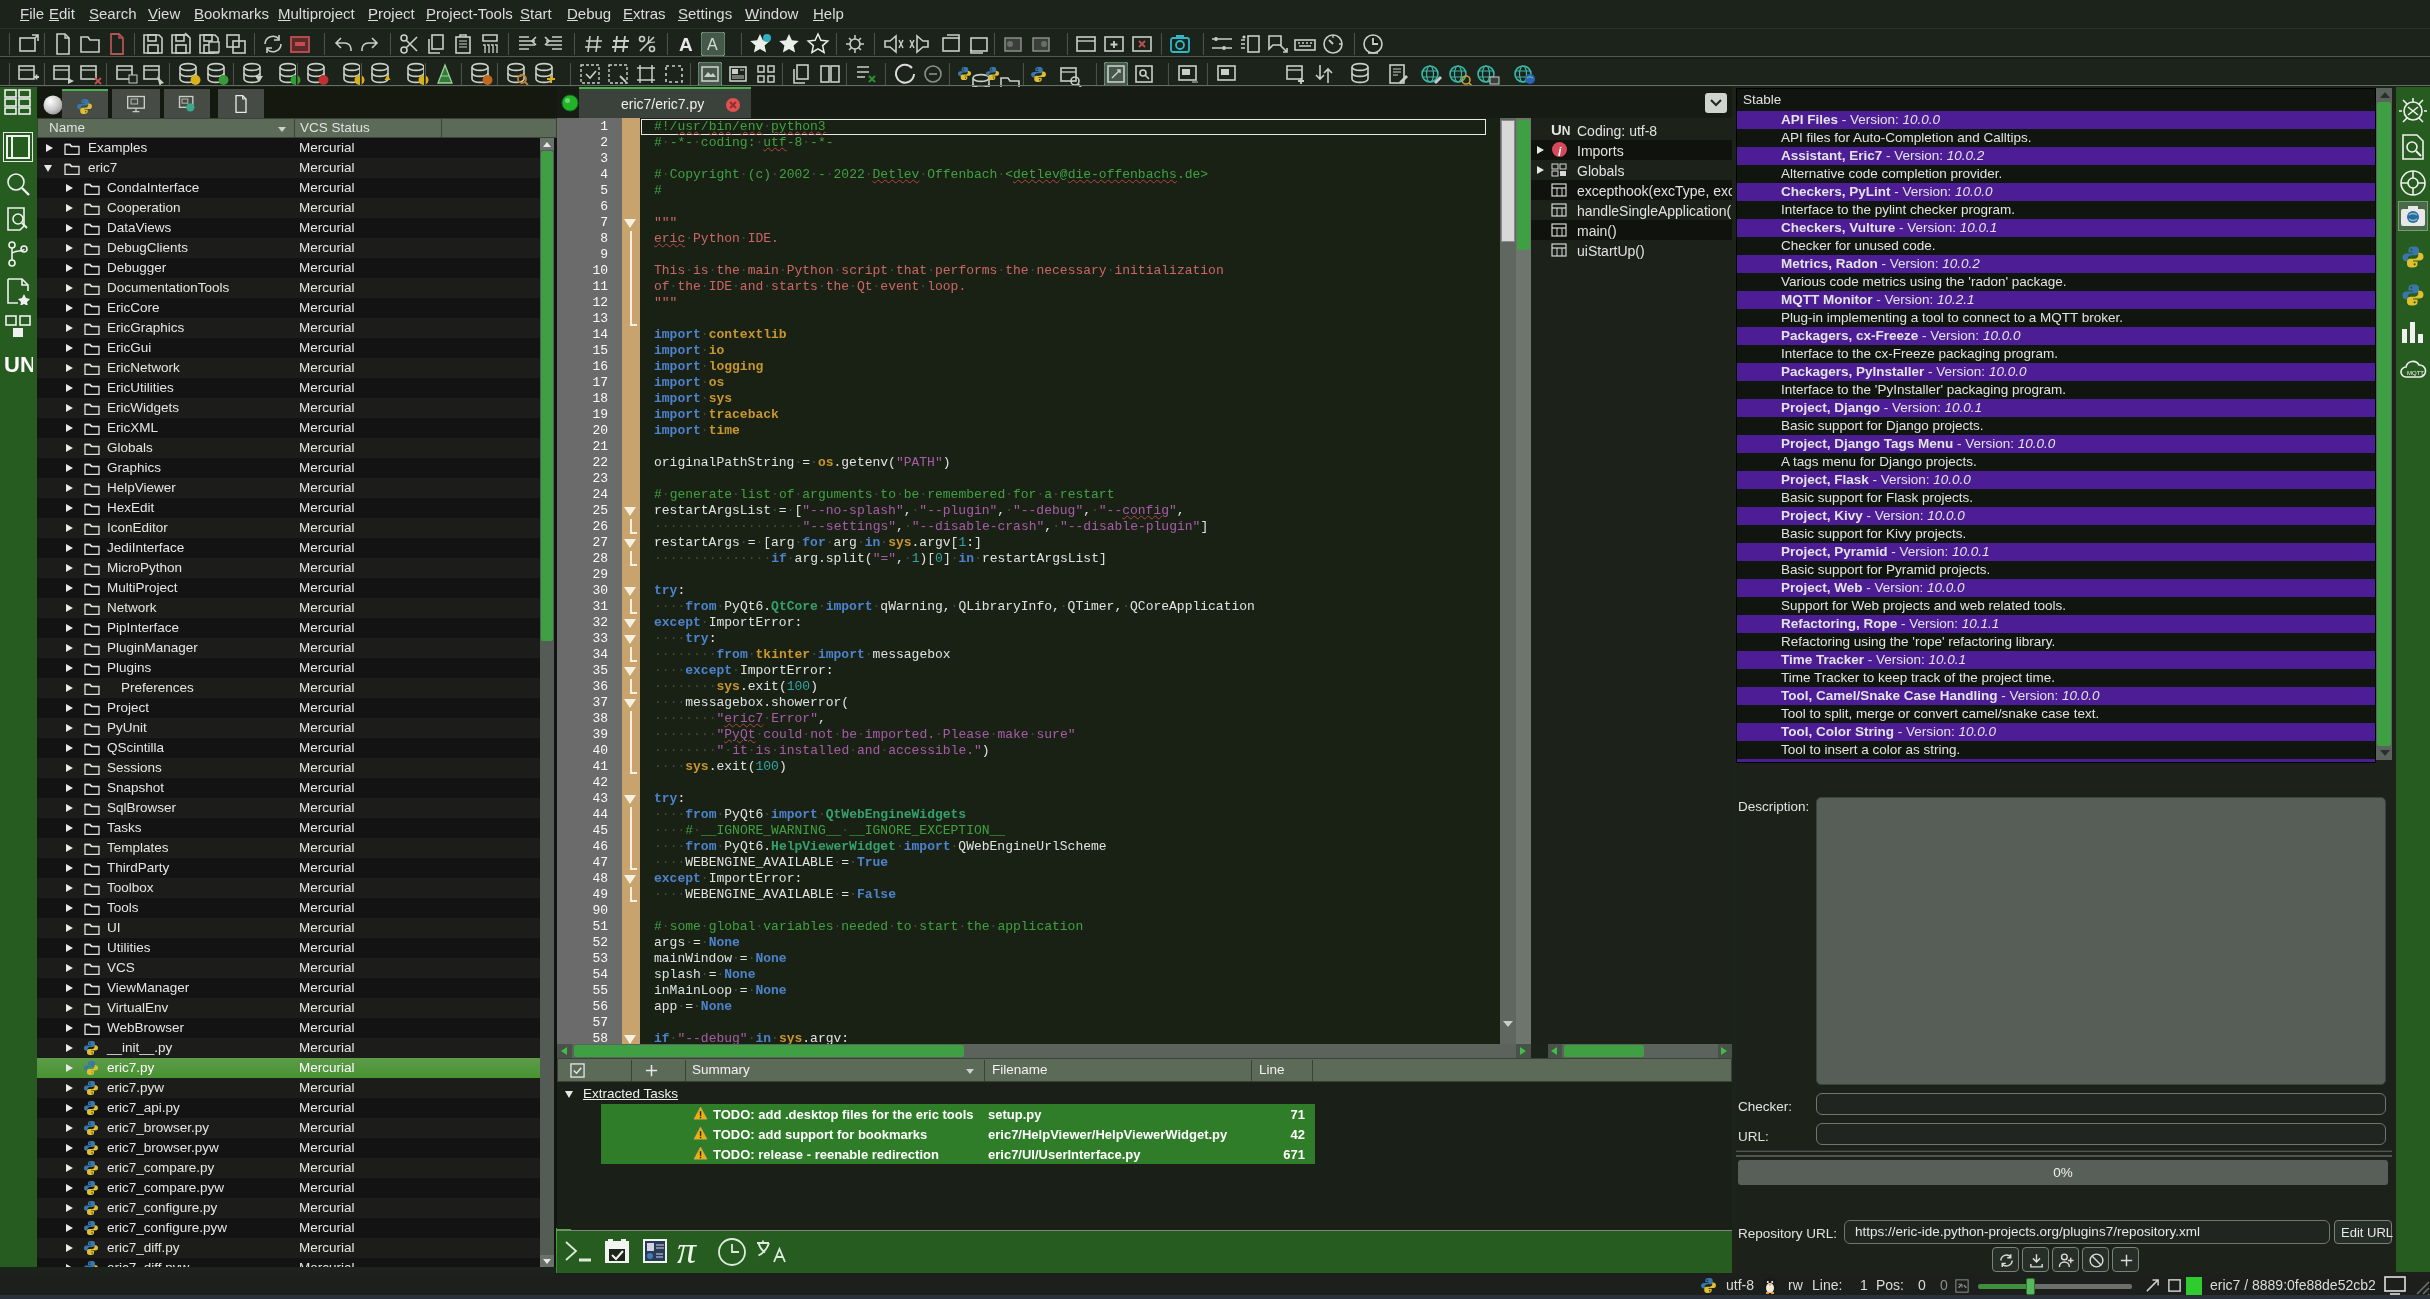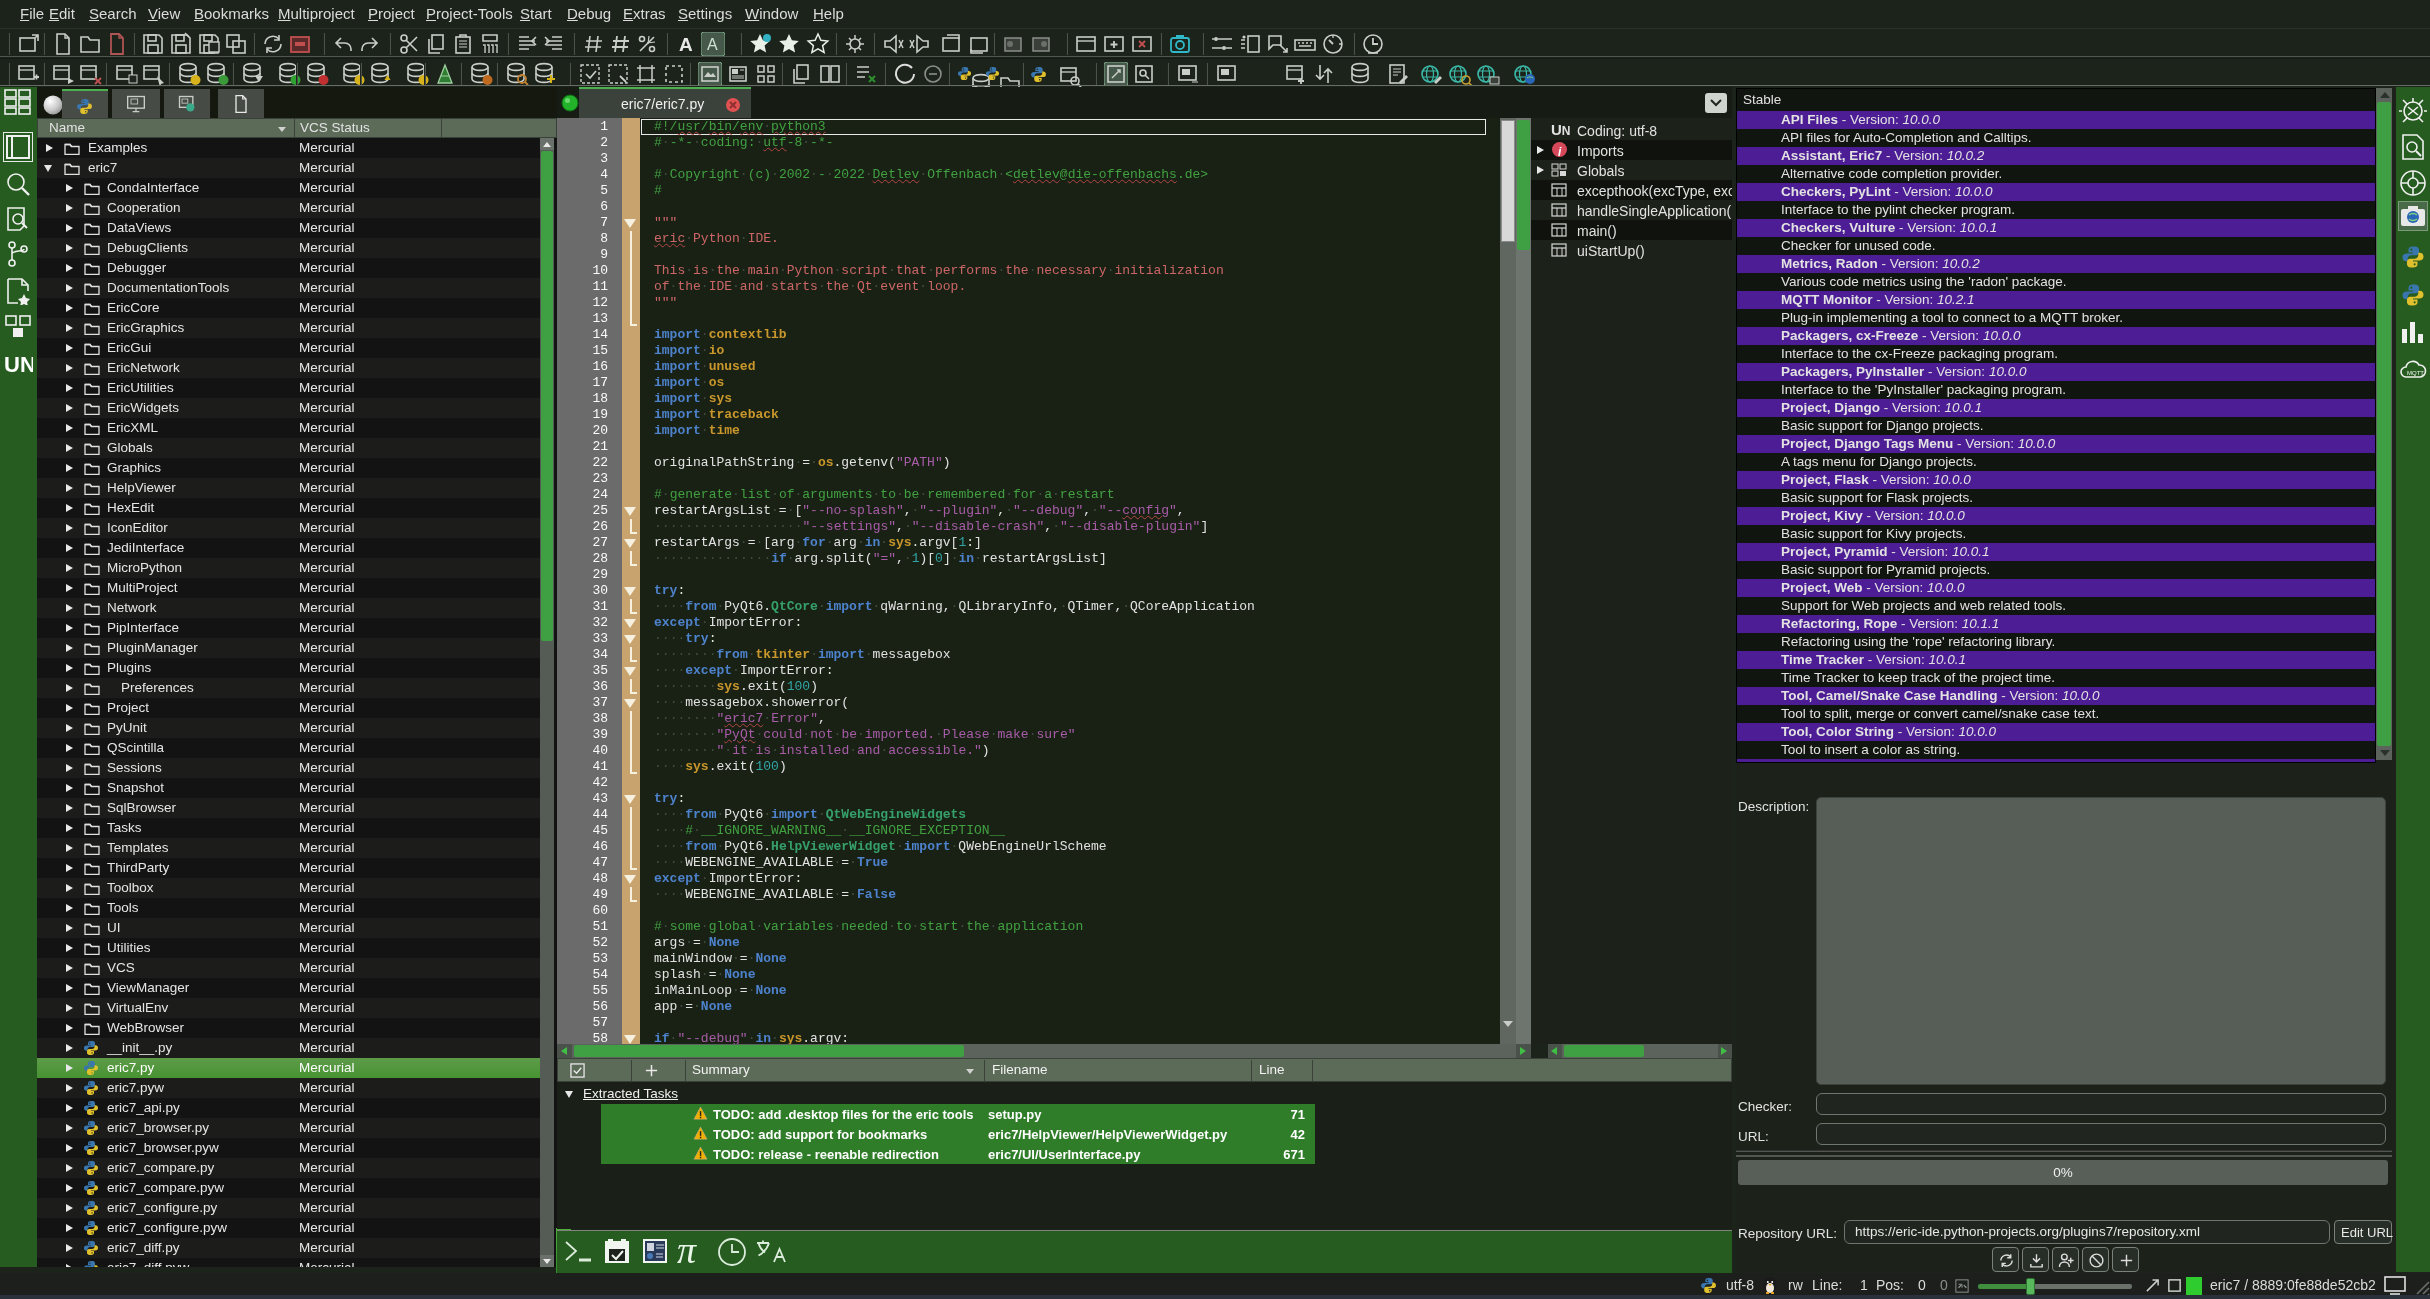--- a/index.html
+++ b/index.html
@@ -1208,21 +1208,21 @@
 <div class="ln" style="top:625px">40</div>
 <div class="ln" style="top:641px">41</div>
 <div class="ln" style="top:657px">42</div>
 <div class="ln" style="top:673px">43</div>
 <div class="ln" style="top:689px">44</div>
 <div class="ln" style="top:705px">45</div>
 <div class="ln" style="top:721px">46</div>
 <div class="ln" style="top:737px">47</div>
 <div class="ln" style="top:753px">48</div>
 <div class="ln" style="top:769px">49</div>
-<div class="ln" style="top:785px">60</div>
+<div class="ln" style="top:785px">90</div>
 <div class="ln" style="top:801px">51</div>
 <div class="ln" style="top:817px">52</div>
 <div class="ln" style="top:833px">53</div>
 <div class="ln" style="top:849px">54</div>
 <div class="ln" style="top:865px">55</div>
 <div class="ln" style="top:881px">56</div>
 <div class="ln" style="top:897px">57</div>
 <div class="ln" style="top:913px">58</div>
 </div>
 <div id="edfold" class="abs">
@@ -1262,21 +1262,21 @@
 <div class="cl" style="top:17px"><span class="c">#<span class="ws">·</span>-*-<span class="ws">·</span>coding:<span class="ws">·</span></span><span class="c sq">utf</span><span class="c">-8<span class="ws">·</span>-*-</span></div>
 <div class="cl" style="top:49px"><span class="c">#<span class="ws">·</span>Copyright<span class="ws">·</span>(c)<span class="ws">·</span>2002<span class="ws">·</span>-<span class="ws">·</span>2022<span class="ws">·</span></span><span class="c sq">Detlev</span><span class="c"><span class="ws">·</span>Offenbach<span class="ws">·</span>&lt;</span><span class="c sq">detlev</span><span class="c">@</span><span class="c sq">die-offenbachs</span><span class="c">.de&gt;</span></div>
 <div class="cl" style="top:65px"><span class="c">#</span></div>
 <div class="cl" style="top:97px"><span class="d">"""</span></div>
 <div class="cl" style="top:113px"><span class="d sq">eric</span><span class="d"><span class="ws">·</span>Python<span class="ws">·</span>IDE.</span></div>
 <div class="cl" style="top:145px"><span class="d">This<span class="ws">·</span>is<span class="ws">·</span>the<span class="ws">·</span>main<span class="ws">·</span>Python<span class="ws">·</span>script<span class="ws">·</span>that<span class="ws">·</span>performs<span class="ws">·</span>the<span class="ws">·</span>necessary<span class="ws">·</span>initialization</span></div>
 <div class="cl" style="top:161px"><span class="d">of<span class="ws">·</span>the<span class="ws">·</span>IDE<span class="ws">·</span>and<span class="ws">·</span>starts<span class="ws">·</span>the<span class="ws">·</span>Qt<span class="ws">·</span>event<span class="ws">·</span>loop.</span></div>
 <div class="cl" style="top:177px"><span class="d">"""</span></div>
 <div class="cl" style="top:209px"><span class="k">import</span><span class="ws">·</span><span class="m">contextlib</span></div>
 <div class="cl" style="top:225px"><span class="k">import</span><span class="ws">·</span><span class="m">io</span></div>
-<div class="cl" style="top:241px"><span class="k">import</span><span class="ws">·</span><span class="m">unused</span></div>
+<div class="cl" style="top:241px"><span class="k">import</span><span class="ws">·</span><span class="m">logging</span></div>
 <div class="cl" style="top:257px"><span class="k">import</span><span class="ws">·</span><span class="m">os</span></div>
 <div class="cl" style="top:273px"><span class="k">import</span><span class="ws">·</span><span class="m">sys</span></div>
 <div class="cl" style="top:289px"><span class="k">import</span><span class="ws">·</span><span class="m">traceback</span></div>
 <div class="cl" style="top:305px"><span class="k">import</span><span class="ws">·</span><span class="m">time</span></div>
 <div class="cl" style="top:337px">originalPathString<span class="ws">·</span>=<span class="ws">·</span><span class="m">os</span>.getenv(<span class="s">"PATH"</span>)</div>
 <div class="cl" style="top:369px"><span class="c">#<span class="ws">·</span>generate<span class="ws">·</span>list<span class="ws">·</span>of<span class="ws">·</span>arguments<span class="ws">·</span>to<span class="ws">·</span>be<span class="ws">·</span>remembered<span class="ws">·</span>for<span class="ws">·</span>a<span class="ws">·</span>restart</span></div>
 <div class="cl" style="top:385px">restartArgsList<span class="ws">·</span>=<span class="ws">·</span>[<span class="s">"--no-splash"</span>,<span class="ws">·</span><span class="s">"--plugin"</span>,<span class="ws">·</span><span class="s">"--debug"</span>,<span class="ws">·</span><span class="s">"--</span><span class="s sq">config</span><span class="s">"</span>,</div>
 <div class="cl" style="top:401px"><span class="ws">·</span><span class="ws">·</span><span class="ws">·</span><span class="ws">·</span><span class="ws">·</span><span class="ws">·</span><span class="ws">·</span><span class="ws">·</span><span class="ws">·</span><span class="ws">·</span><span class="ws">·</span><span class="ws">·</span><span class="ws">·</span><span class="ws">·</span><span class="ws">·</span><span class="ws">·</span><span class="ws">·</span><span class="ws">·</span><span class="ws">·</span><span class="s">"--settings"</span>,<span class="ws">·</span><span class="s">"--disable-crash"</span>,<span class="ws">·</span><span class="s">"--disable-plugin"</span>]</div>
 <div class="cl" style="top:417px">restartArgs<span class="ws">·</span>=<span class="ws">·</span>[arg<span class="ws">·</span><span class="k">for</span><span class="ws">·</span>arg<span class="ws">·</span><span class="k">in</span><span class="ws">·</span><span class="m">sys</span>.argv[<span class="n">1</span>:]</div>
 <div class="cl" style="top:433px"><span class="ws">·</span><span class="ws">·</span><span class="ws">·</span><span class="ws">·</span><span class="ws">·</span><span class="ws">·</span><span class="ws">·</span><span class="ws">·</span><span class="ws">·</span><span class="ws">·</span><span class="ws">·</span><span class="ws">·</span><span class="ws">·</span><span class="ws">·</span><span class="ws">·</span><span class="k">if</span><span class="ws">·</span>arg.split(<span class="s">"="</span>,<span class="ws">·</span><span class="n">1</span>)[<span class="n">0</span>]<span class="ws">·</span><span class="k">in</span><span class="ws">·</span>restartArgsList]</div>

